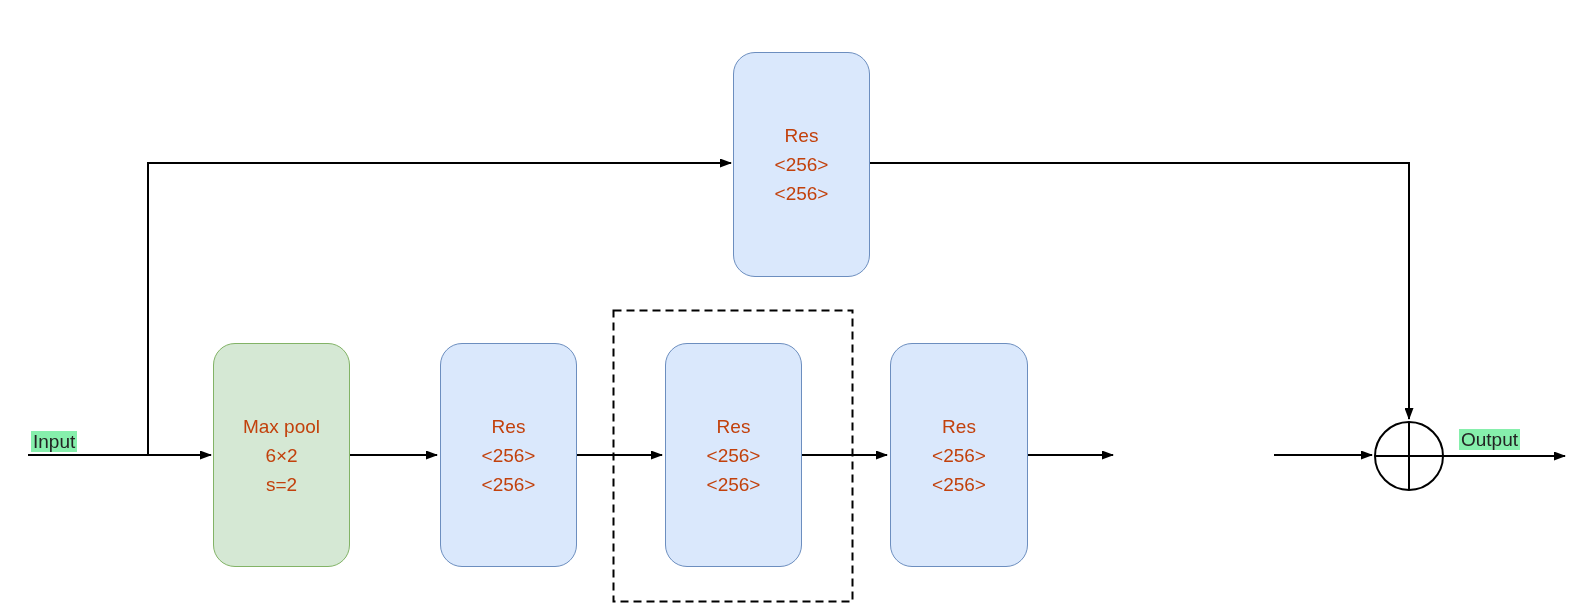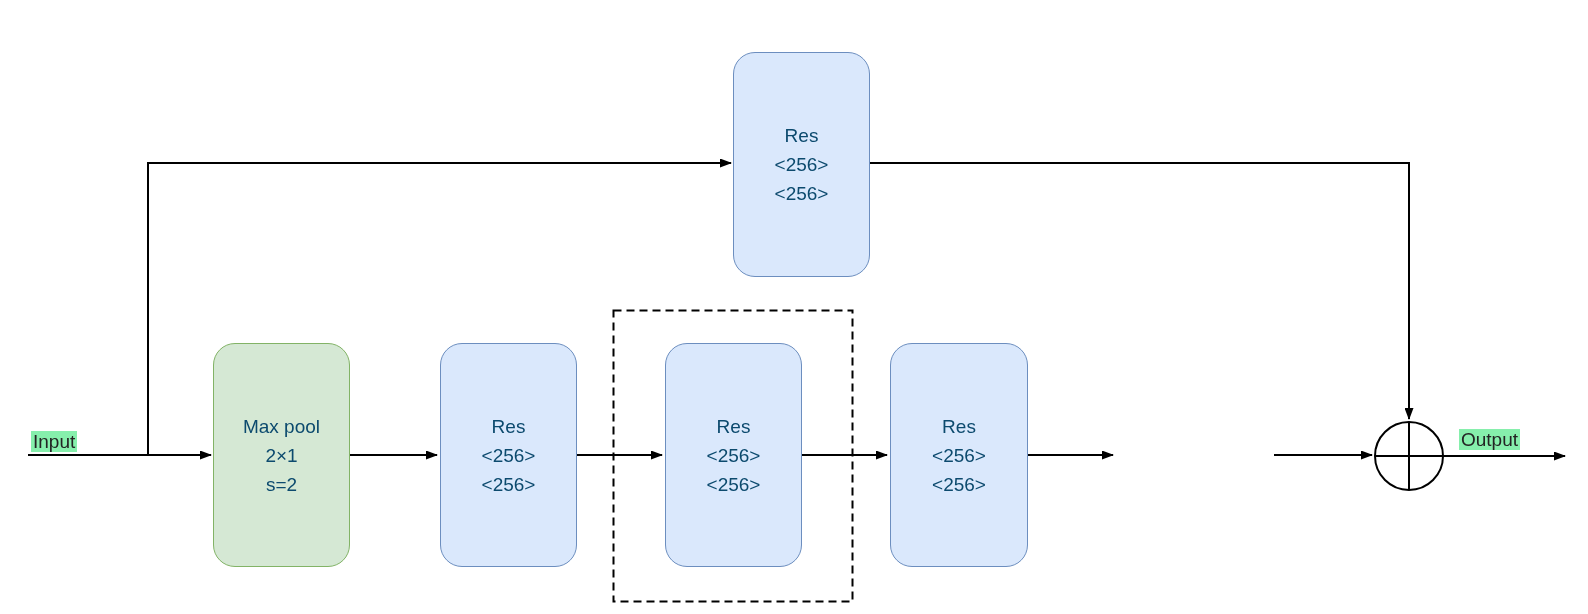--- a/index.html
+++ b/index.html
@@ -14,21 +14,21 @@
   .edge { stroke:#000000; stroke-width:2; fill:none; }
   .dashed-rect { stroke:#000000; stroke-width:2; fill:none; stroke-dasharray:8 5; }
   .sum-circle { stroke:#000000; stroke-width:2; fill:#ffffff; }
   .sum-cross { stroke:#000000; stroke-width:2; fill:none; }
   .node {
     position:absolute;
     box-sizing:border-box;
     border:1.6px solid #000;
     border-radius:22px;
     display:flex; align-items:center; justify-content:center;
-    font-size:19px; line-height:29px; color:#0c4a6e;
+    font-size:19px; line-height:29px; color:#c2410c;
     text-align:center;
   }
   .node span { white-space:pre-line; }
   .node.blue  { background:#dae8fc; border-color:#6c8ebf; }
   .node.green { background:#d5e8d4; border-color:#82b366; }
   .node.red   { background:#f8cecc; border-color:#b85450; }
   .edge-label {
     position:absolute;
     font-size:19px; color:#232323;
     background:#86efac;
@@ -70,21 +70,21 @@
   </svg>
 
   <div class="node blue" style="left:733px; top:52px; width:137px; height:225px;">
     <span>Res
 &lt;256&gt;
 &lt;256&gt;</span>
   </div>
 
   <div class="node green" style="left:213px; top:343px; width:137px; height:224px;">
     <span>Max pool
-2×1
+6×2
 s=2</span>
   </div>
 
   <div class="node blue" style="left:440px; top:343px; width:137px; height:224px;">
     <span>Res
 &lt;256&gt;
 &lt;256&gt;</span>
   </div>
 
   <div class="node blue" style="left:665px; top:343px; width:137px; height:224px;">

